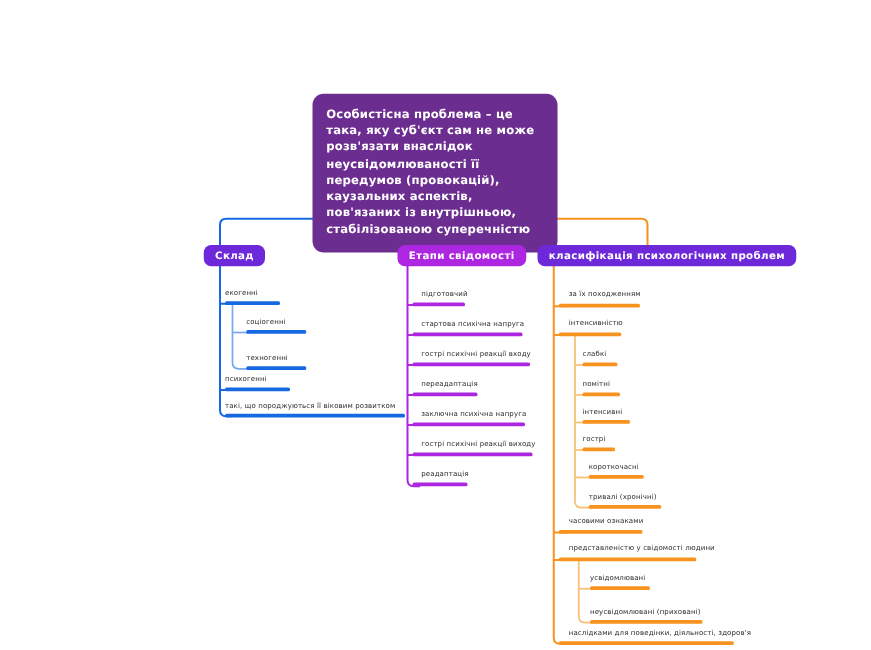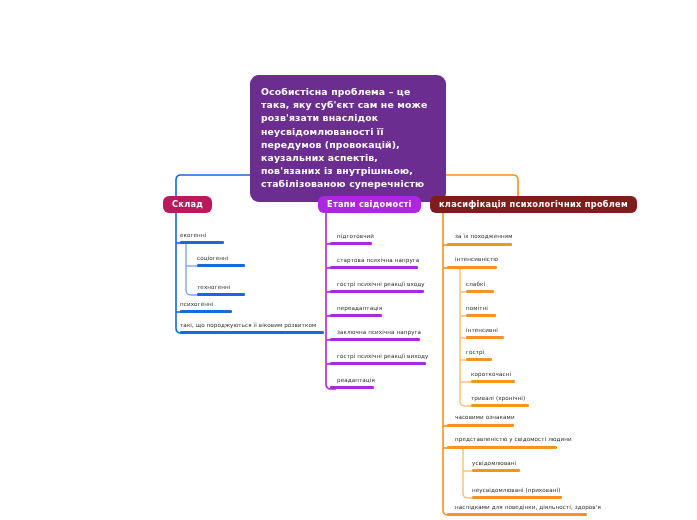--- a/index.html
+++ b/index.html
@@ -45,23 +45,23 @@
     position: absolute;
     color: #ffffff;
     font-weight: bold;
     font-size: 8.2px;
     letter-spacing: 0.3px;
     border-radius: 6px;
     padding: 4px 9px 5px 9px;
     white-space: nowrap;
     line-height: 1;
   }
-  #head-sklad       { left: 163px; top: 196px; background: #be185d; }
+  #head-sklad       { left: 163px; top: 196px; background: #6d28d9; }
   #head-etapy       { left: 318px; top: 196px; background: #ad27e0; }
-  #head-klas        { left: 430px; top: 196px; background: #7f1d1d; }
+  #head-klas        { left: 430px; top: 196px; background: #6d28d9; }
 
   
   .leaf-label {
     position: absolute;
     font-size: 5.6px;
     color: #2a2a2a;
     white-space: nowrap;
     line-height: 1;
     letter-spacing: 0.1px;
   }

